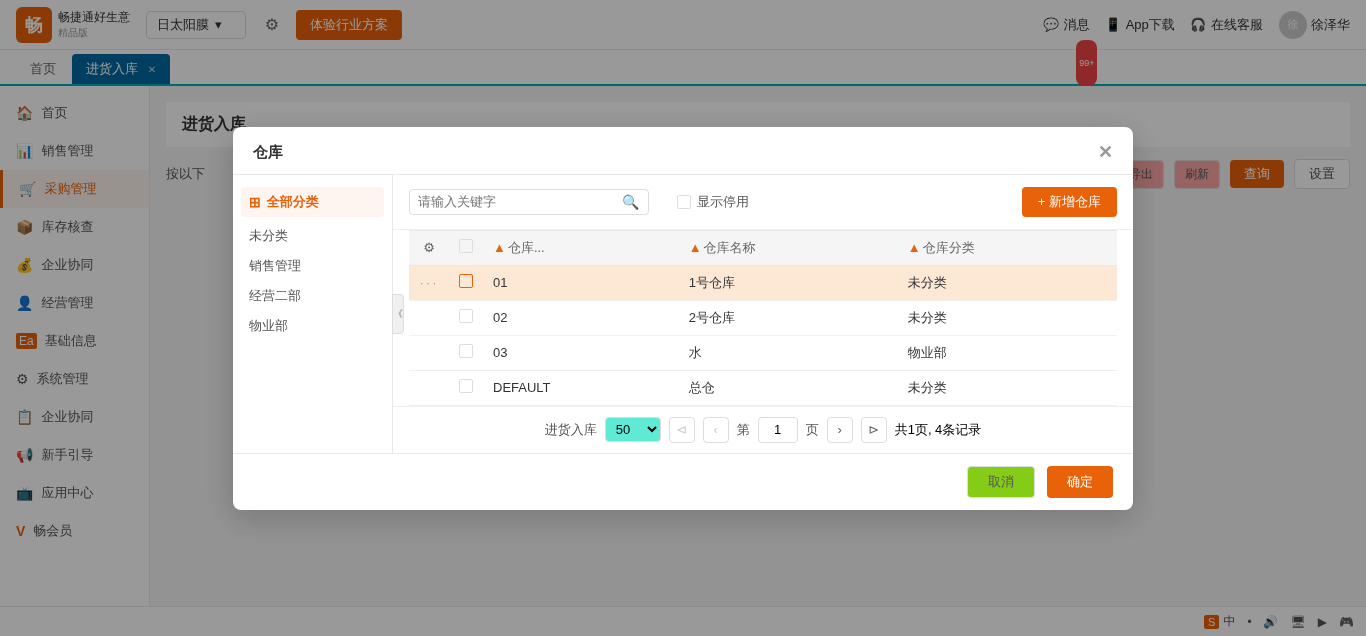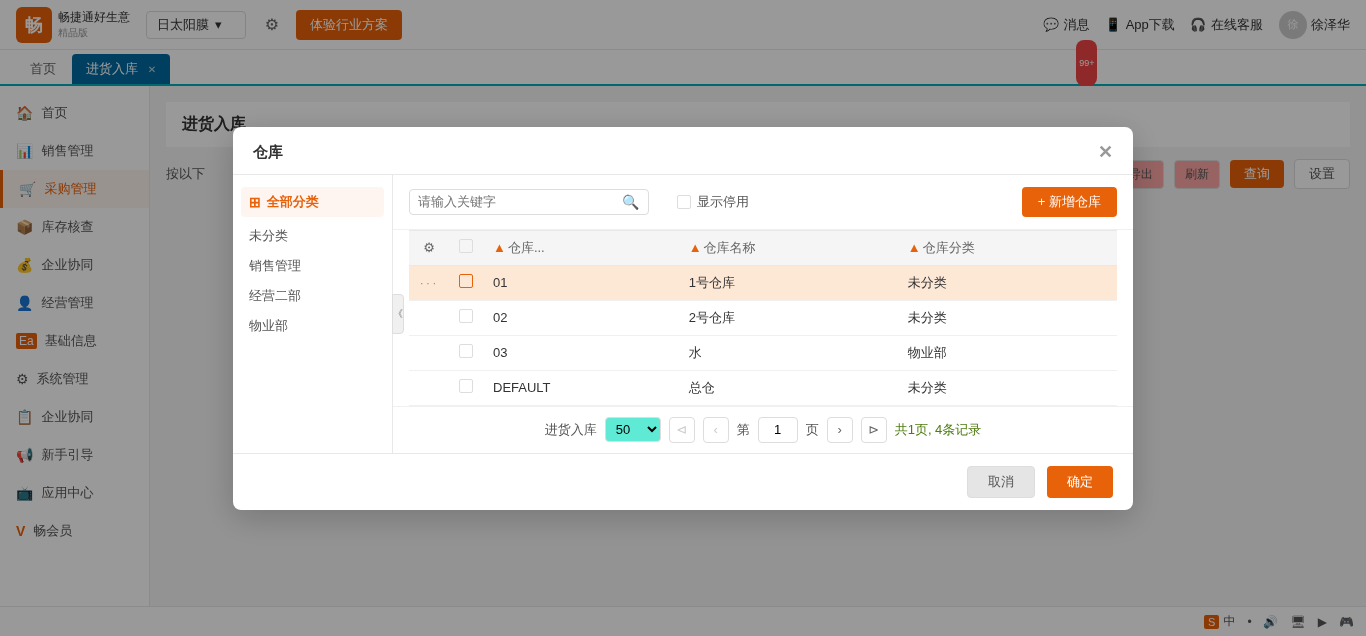--- a/index.html
+++ b/index.html
@@ -230,29 +230,29 @@
     .pag-btn {
       border: 1px solid #ddd; border-radius: 4px; width: 26px; height: 26px;
       display: flex; align-items: center; justify-content: center;
       cursor: pointer; background: #fff; color: #666;
     }
     .pag-btn:disabled, .pag-btn.disabled { color: #ccc; cursor: not-allowed; }
     .pag-input {
       border: 1px solid #ddd; border-radius: 4px; width: 40px; height: 26px;
       text-align: center; font-size: 13px; outline: none;
     }
-    .pag-info { color: #4d7c0f; }
+    .pag-info { color: #000000; }
 
     
     .dialog-footer {
       padding: 12px 20px; border-top: 1px solid #e8e8e8;
       display: flex; justify-content: flex-end; gap: 12px;
     }
     .btn-cancel {
-      border: 1px solid #ddd; background: #e5e5e5; border-radius: 4px;
+      border: 1px solid #ddd; background: #84cc16; border-radius: 4px;
       padding: 6px 20px; cursor: pointer; font-size: 13px; color: #555;
     }
     .btn-confirm {
       background: #e8620a; color: #fff; border: none; border-radius: 4px;
       padding: 6px 20px; cursor: pointer; font-size: 13px;
     }
 
     
     .status-bar {
       position: fixed; bottom: 0; left: 0; right: 0; height: 30px;

